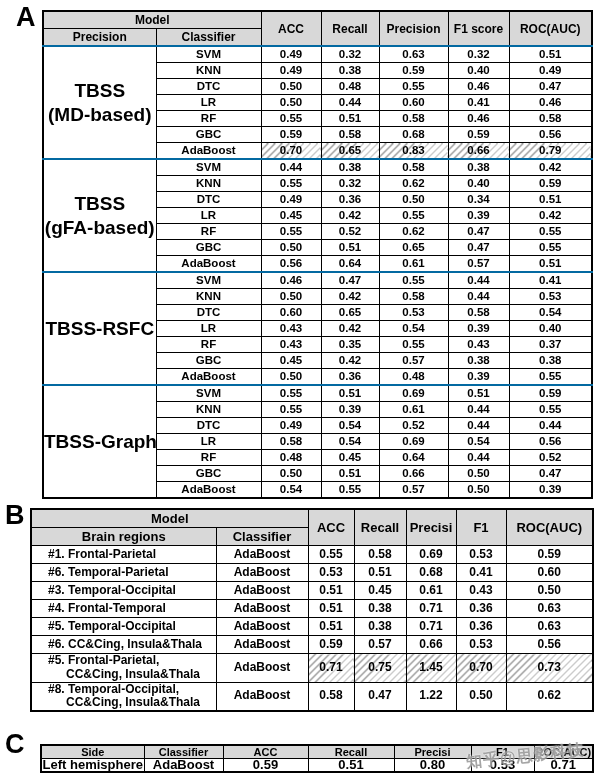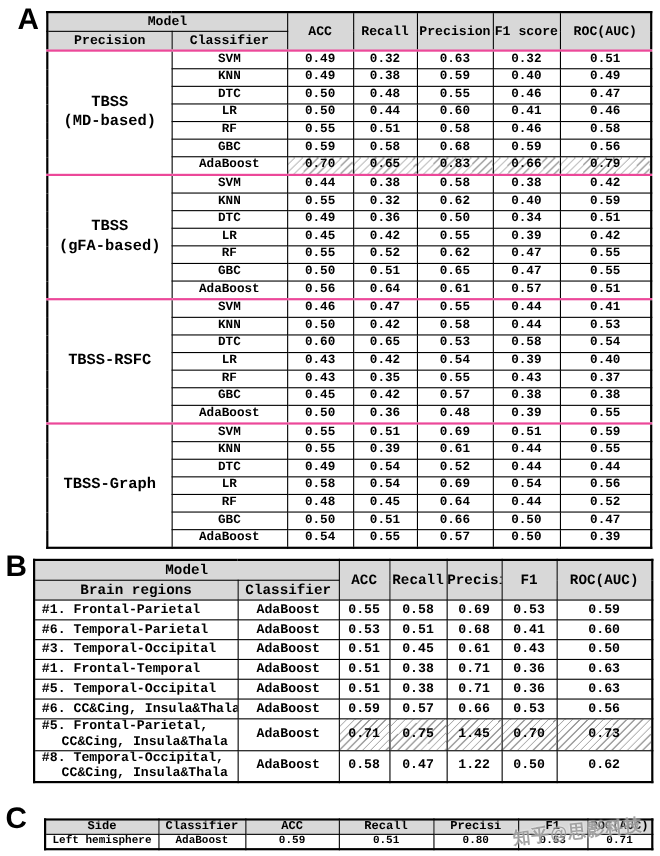--- a/index.html
+++ b/index.html
@@ -6,52 +6,52 @@
   body {
     width:600px; height:778px; position:relative; overflow:hidden;
     background:#ffffff; color:#000;
     font-family:"Liberation Sans", sans-serif; font-weight:bold;
   }
   .panel-label { position:absolute; font-size:27px; font-weight:bold; line-height:1; }
   #labelA { left:16px; top:4px; }
   #labelB { left:5px;  top:502px; }
   #labelC { left:5px;  top:731px; }
 
-  .tbl-wrap { position:absolute;font-family:Liberation Mono, monospace; }
+  .tbl-wrap { position:absolute; }
   #wrapA { left:42px; top:10px; }
   #wrapB { left:30px; top:508px; }
   #wrapC { left:40px; top:744px; }
 
   table { border-collapse:collapse; table-layout:fixed; border:2px solid #000; }
   th, td {
     border:1px solid #000; text-align:center; vertical-align:middle;
     padding:0; overflow:hidden; white-space:nowrap;
   }
   thead th { background:#d8d8d8; }
 
   
   #tableA { width:549px; }
   #tableA th { height:16px; font-size:12px; }
   #tableA td { height:15px; font-size:11.5px; line-height:1.05; }
-  #tableA td.seq-cell { font-size:14px;text-align:center; }
+  #tableA td.seq-cell { font-size:19px;text-align:center; }
   #tableA .seq-line { line-height:1.25; }
-  #tableA tr.group-start td { border-top:2px solid #ec4899; }
+  #tableA tr.group-start td { border-top:2px solid #0369a1; }
 
   
   #tableB { width:562px; }
   #tableB th { height:17px; font-size:13px; }
   #tableB td { height:17px; font-size:12px; line-height:1.15; }
-  #tableB td.region { text-align:left; padding-left:6px; }
+  #tableB td.region { text-align:left; padding-left:16px; }
   #tableB .region-line { text-align:left; }
   #tableB .region-line.indent { padding-left:18px; }
 
   
   #tableC { width:552px; }
   #tableC th { height:12px; font-size:11px; line-height:12px; }
-  #tableC td { height:12px; font-size:10px; line-height:12px;margin-left:20px; }
+  #tableC td { height:12px; font-size:13px; line-height:12px;margin-left:20px; }
 
   
   .hatch {
     background-image: repeating-linear-gradient(135deg,
       rgba(0,0,0,0) 0px, rgba(0,0,0,0) 4px,
       rgba(0,0,0,0.40) 4px, rgba(0,0,0,0.40) 5px);
   }
 
   .watermark {
     position:absolute; left:466px; top:746px; z-index:5;
@@ -389,21 +389,21 @@
           </td>
           <td>AdaBoost</td>
           <td>0.51</td>
           <td>0.45</td>
           <td>0.61</td>
           <td>0.43</td>
           <td>0.50</td>
         </tr>
         <tr>
           <td class="region">
-            <div class="region-line">#1. Frontal-Temporal</div>
+            <div class="region-line">#4. Frontal-Temporal</div>
           </td>
           <td>AdaBoost</td>
           <td>0.51</td>
           <td>0.38</td>
           <td>0.71</td>
           <td>0.36</td>
           <td>0.63</td>
         </tr>
         <tr>
           <td class="region">

